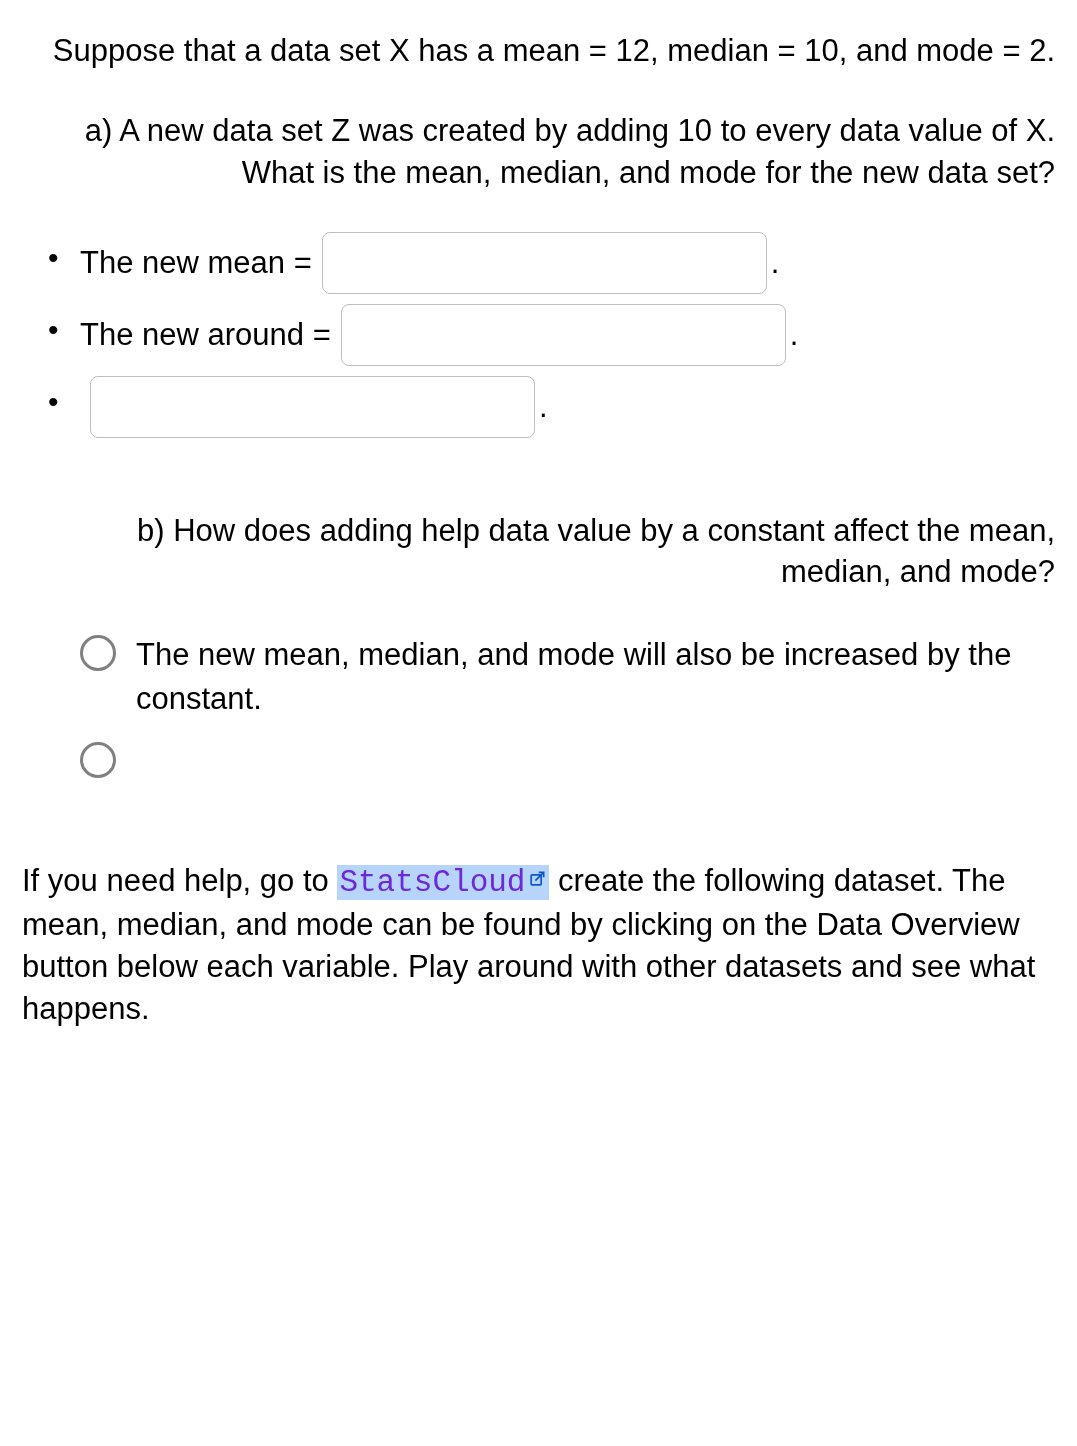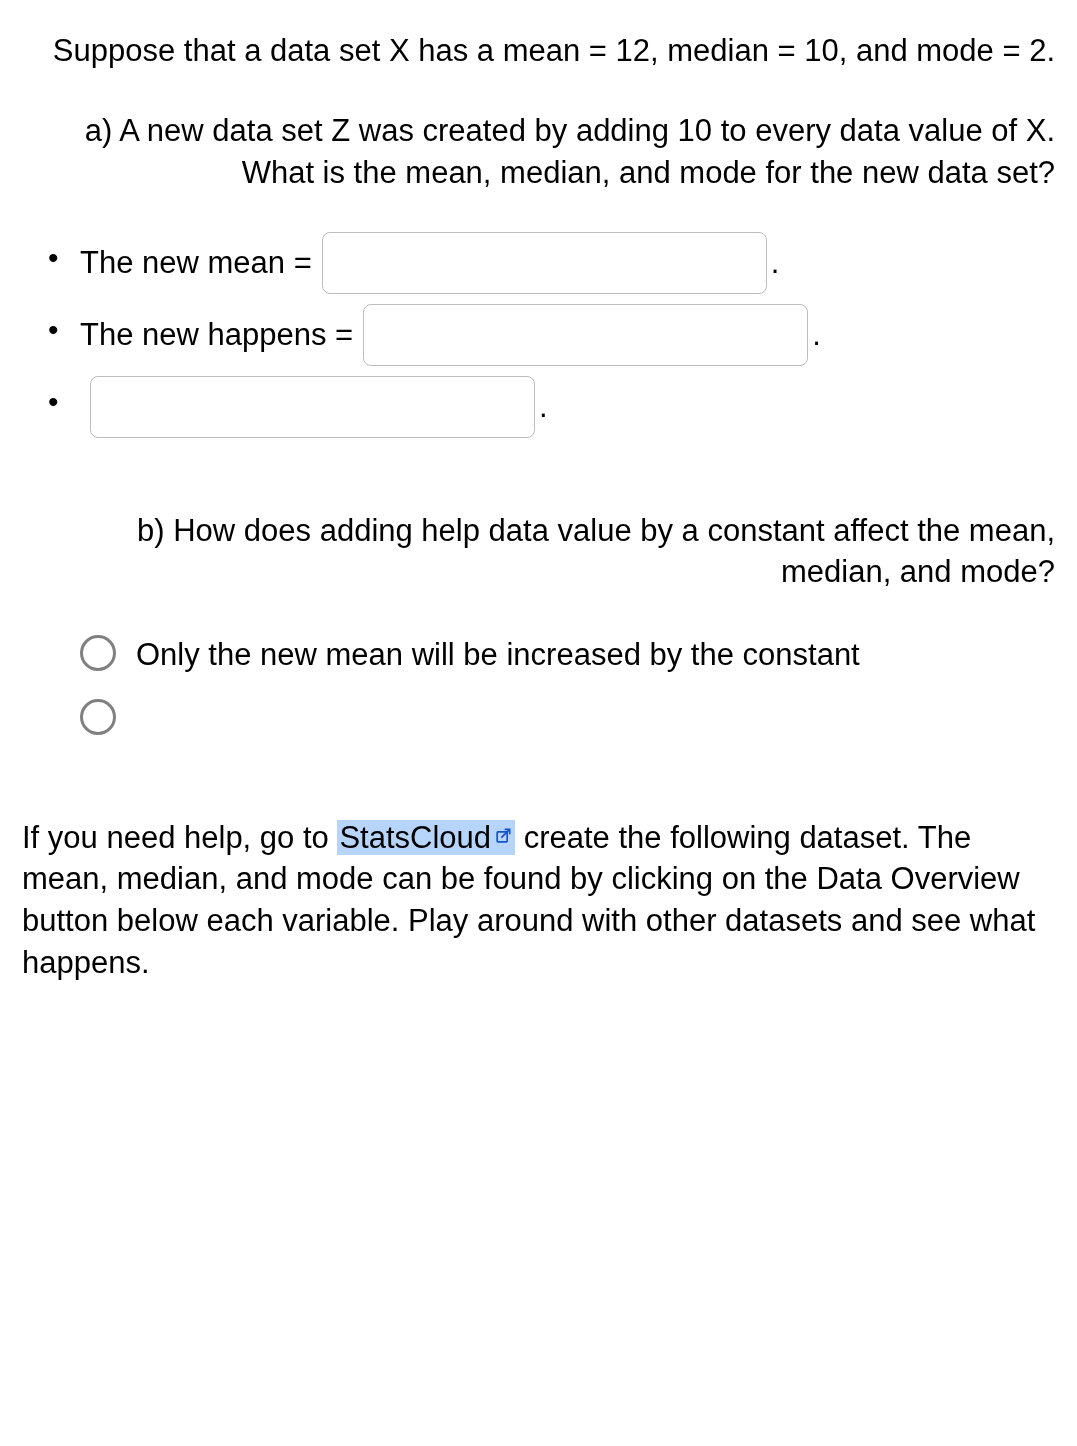--- a/index.html
+++ b/index.html
@@ -61,24 +61,25 @@
       top: 2px;
       width: 36px;
       height: 36px;
       border: 3px solid #808080;
       border-radius: 50%;
       background: #fff;
       cursor: pointer;
     }
     .help-para { margin-top: 140px; }
     .stats-link {
-      color: #000000;
+      color: #6d28d9;
       background: #b7d5fb;
       text-decoration: none;
       padding: 0 2px;
+      font-family: Liberation Mono, monospace;
     }
     .ext-icon {
       display: inline-block;
       width: 20px;
       height: 20px;
       vertical-align: 2px;
       margin-left: 2px;
     }
     .ext-icon svg { display: block; }
   </style>
@@ -89,36 +90,36 @@
 
 <p class="para">a) A new data set Z was created by adding 10 to every data value of X.  What is the mean, median, and mode for the new data set?</p>
 
 <ul class="bullets">
   <li>
     <span class="lbl">The new mean = </span>
     <input class="blank" type="text" value="" style="">
     <span class="period">.</span>
   </li>
   <li>
-    <span class="lbl">The new happens = </span>
+    <span class="lbl">The new around = </span>
     <input class="blank" type="text" value="" style="">
     <span class="period">.</span>
   </li>
   <li>
     <input class="blank" type="text" value="" style="">
     <span class="period">.</span>
   </li>
 </ul>
 
 <p class="para">b) How does adding help data value by a constant affect the mean, median, and mode?</p>
 
 <ul class="options">
   <li>
     <span class="radio"></span>
-    <span>Only the new mean will be increased by the constant</span>
+    <span>The new mean, median, and mode will also be increased by the constant.</span>
   </li>
   <li>
     <span class="radio"></span>
   </li>
 </ul>
 
 <p class="help-para">
   <span>If you need help, go to </span><a href="#" class="stats-link"><span>StatsCloud</span><span class="ext-icon"><svg width="20" height="20" viewBox="0 0 24 24" fill="none" stroke="#1155cc" stroke-width="2">
           <rect x="5" y="7" width="12" height="12" rx="1"></rect>
           <path d="M10 14 L19 5"></path>

